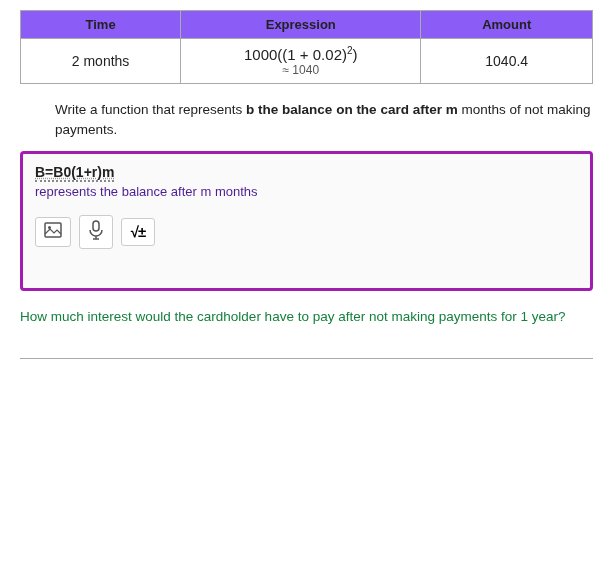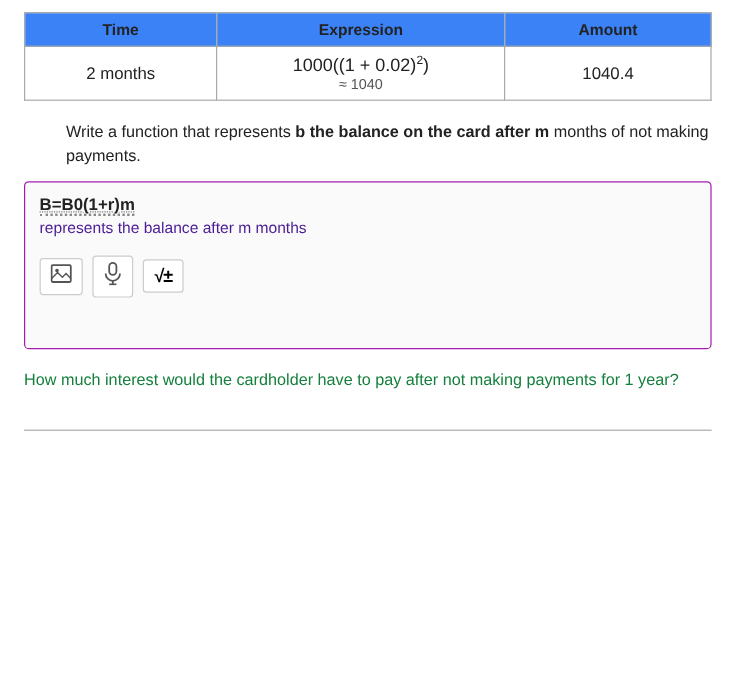--- a/index.html
+++ b/index.html
@@ -22,21 +22,21 @@
     .table-wrapper table {
       width: 100%;
       border-collapse: collapse;
     }
     .table-wrapper th, .table-wrapper td {
       border: 1px solid #aaa;
       padding: 6px 10px;
       vertical-align: middle;
     }
     .table-wrapper th {
-      background: #3b82f6;
+      background: #8b5cf6;
       font-weight: bold;
       text-align: center;
       font-size: 13px;
     }
     .col-time { width: 28%; text-align: center; }
     .col-expr { width: 42%; text-align: center; }
     .col-amt  { width: 30%; text-align: center; }
 
     .expr-main {
       font-size: 15px;
@@ -61,21 +61,21 @@
       font-size: 13.5px;
       color: #222;
       margin-bottom: 10px;
       line-height: 1.5;
       margin-left: 35px;
     }
     .question-text b { font-weight: bold; }
 
     
     .answer-box {
-      border: 1px solid #a21caf;
+      border: 3px solid #a21caf;
       border-radius: 4px;
       padding: 10px 12px 12px 12px;
       margin-bottom: 16px;
       background: #fafafa;
       min-height: 140px;
     }
     .answer-line1 {
       font-size: 14px;
       font-weight: bold;
       margin-bottom: 4px;

